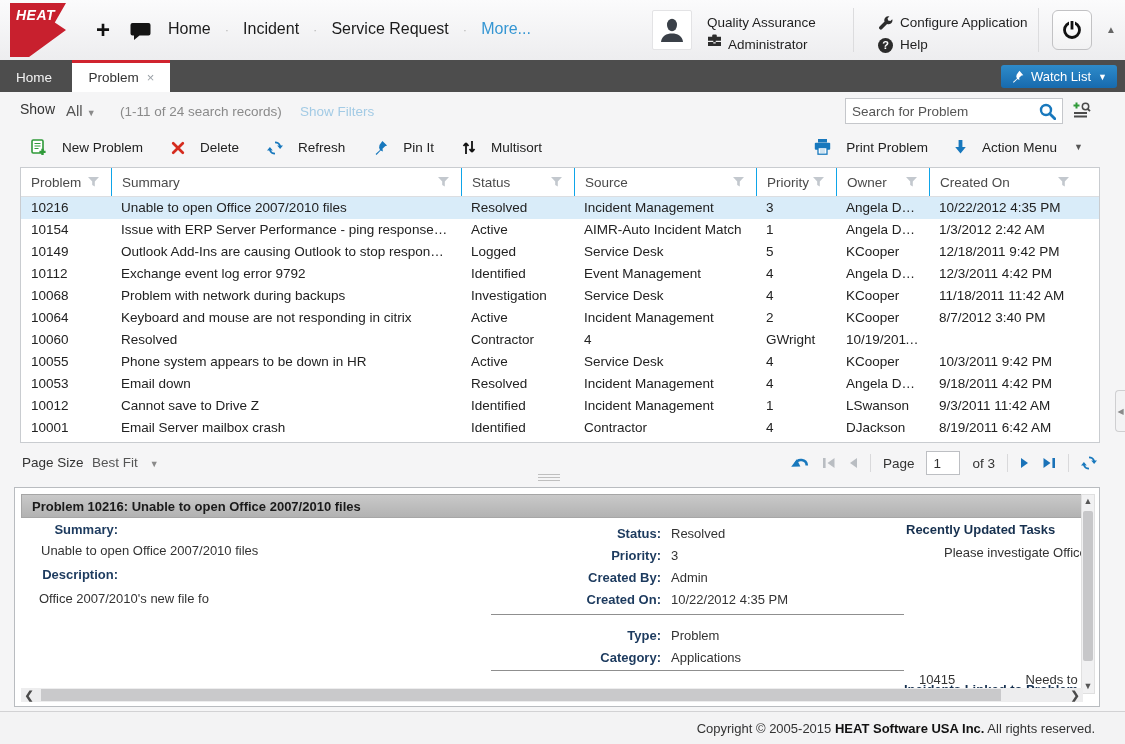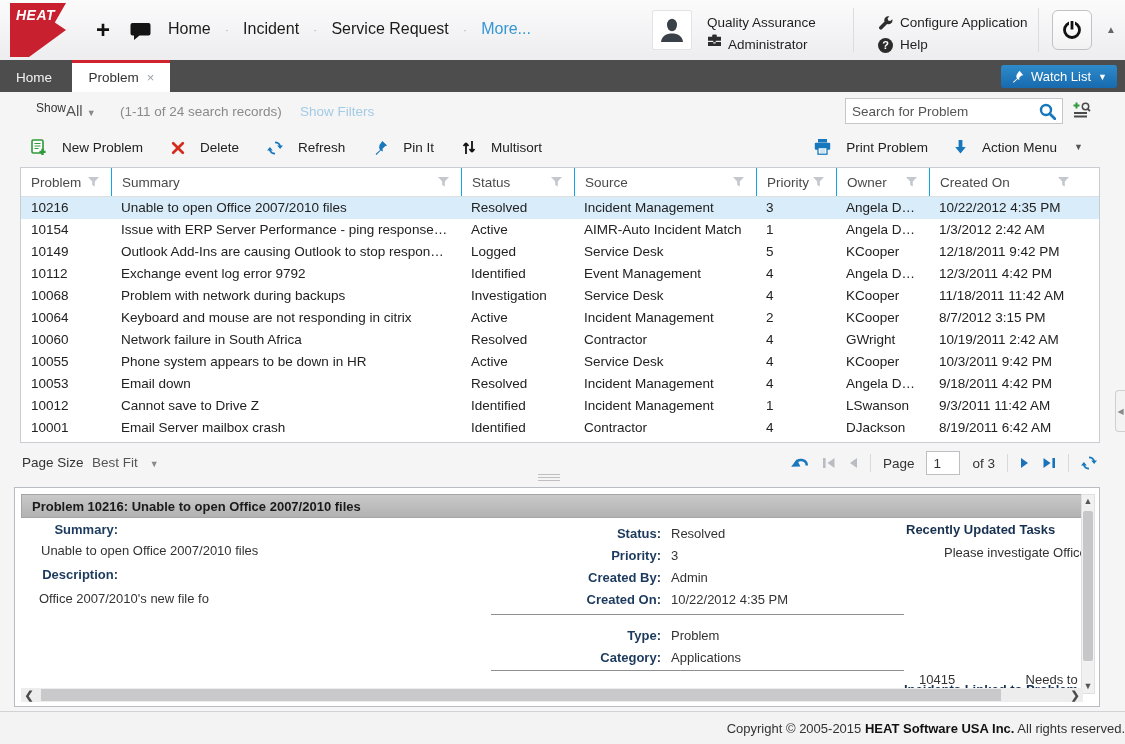--- a/index.html
+++ b/index.html
@@ -31,21 +31,21 @@
   .tabbar { position:relative; height:32px; background:#4d4d4d; }
   .tab { display:inline-flex; align-items:center; height:32px; padding:0 16px; font-size:13.5px; color:#f2f2f2; cursor:pointer; }
   .tab.active { background:#fff; color:#333; border-top:3px solid #d0232e; padding-top:0; }
   .tab .x { margin-left:8px; color:#9aa0a6; font-size:13px; }
   .watch { position:absolute; right:8px; top:5px; height:23px; padding:0 10px; display:flex; align-items:center; gap:7px;
            background:linear-gradient(#2e8bca,#176aae); color:#fff; font-size:13px; border-radius:3px; cursor:pointer; }
   .watch .caret { font-size:9px; }
 
   
   .listbar { position:relative; height:38px; background:#f5f5f6; }
-  .show-lbl { position:absolute; left:36px; top:9px; font-size:12px; color:#333; }
+  .show-lbl { position:absolute; left:20px; top:9px; font-size:14px; color:#333; }
   .show-dd  { position:absolute; left:66px; top:10px; font-size:15px; color:#555; cursor:pointer; }
   .show-dd .caret { font-size:9px; color:#8a8a8a; margin-left:4px; }
   .records { position:absolute; left:120px; top:12px; font-size:13.5px; color:#8a8a8a; }
   .showfilters { position:absolute; left:300px; top:12px; font-size:13.5px; color:#a3cbe5; cursor:pointer; }
   .searchbox { position:absolute; left:845px; top:6px; width:218px; height:26px; background:#fff; border:1px solid #c5c7cb; display:flex; align-items:center; }
   .searchbox input { flex:1; border:0; outline:none; font-family:inherit; font-size:13.5px; color:#ec4899; padding:0 6px; background:transparent; }
   .searchbox input::placeholder { color:#555; opacity:1; }
   .searchbox .sicon { margin-right:6px; cursor:pointer; display:flex; }
   .advsearch { position:absolute; left:1072px; top:9px; cursor:pointer; }
 
@@ -94,21 +94,21 @@
   .dvsb .thumb { position:absolute; left:1px; top:16px; width:10px; height:150px; background:#c7c7c9; border-radius:2px; cursor:grab; }
   
   .dhsb { position:absolute; left:6px; bottom:4px; width:1062px; height:14px; background:#ededee; z-index:5; }
   .dhsb .arr { position:absolute; top:0; width:16px; height:14px; color:#4a4a4a; font-size:11px; font-weight:bold; text-align:center; line-height:14px; cursor:pointer; }
   .dhsb .thumb { position:absolute; left:20px; top:1px; width:960px; height:12px; background:#c9c9cb; cursor:grab; }
 
   
   .collapse-tab { position:absolute; right:0; top:390px; width:10px; height:42px; background:#f3f3f4; border:1px solid #cfcfd1; border-right:0; border-radius:4px 0 0 4px; display:flex; align-items:center; justify-content:center; color:#8a8a8a; font-size:8px; cursor:pointer; }
 
   
-  .footer { position:absolute; left:0; bottom:0; width:1125px; height:33px; background:#f3f3f4; border-top:1px solid #d2d2d4; font-size:13px; color:#333; text-align:right; padding:9px 0 0 0; }
+  .footer { position:absolute; left:0; bottom:0; width:1125px; height:33px; background:#f3f3f4; border-top:1px solid #d2d2d4; font-size:13px; color:#333; text-align:right; padding:9px 30px 0 0; }
   .footer b { color:#111; }
 
   svg { display:block; }
 </style>
 </head>
 <body>
 
 <div class="app">
 
   <div class="hdr">
@@ -395,25 +395,24 @@
       <div class="td">KCooper</div>
       <div class="td">11/18/2011 11:42 AM</div>
     </div>
         <div class="tr">
       <div class="td">10064</div>
       <div class="td">Keyboard and mouse are not responding in citrix</div>
       <div class="td">Active</div>
       <div class="td">Incident Management</div>
       <div class="td">2</div>
       <div class="td">KCooper</div>
-      <div class="td">8/7/2012 3:15 PM</div>
+      <div class="td">8/7/2012 3:40 PM</div>
     </div>
         <div class="tr">
       <div class="td">10060</div>
-      <div class="td">Network failure in South Africa</div>
       <div class="td">Resolved</div>
       <div class="td">Contractor</div>
       <div class="td">4</div>
       <div class="td">GWright</div>
       <div class="td">10/19/2011 2:42 AM</div>
     </div>
         <div class="tr">
       <div class="td">10055</div>
       <div class="td">Phone system appears to be down in HR</div>
       <div class="td">Active</div>

